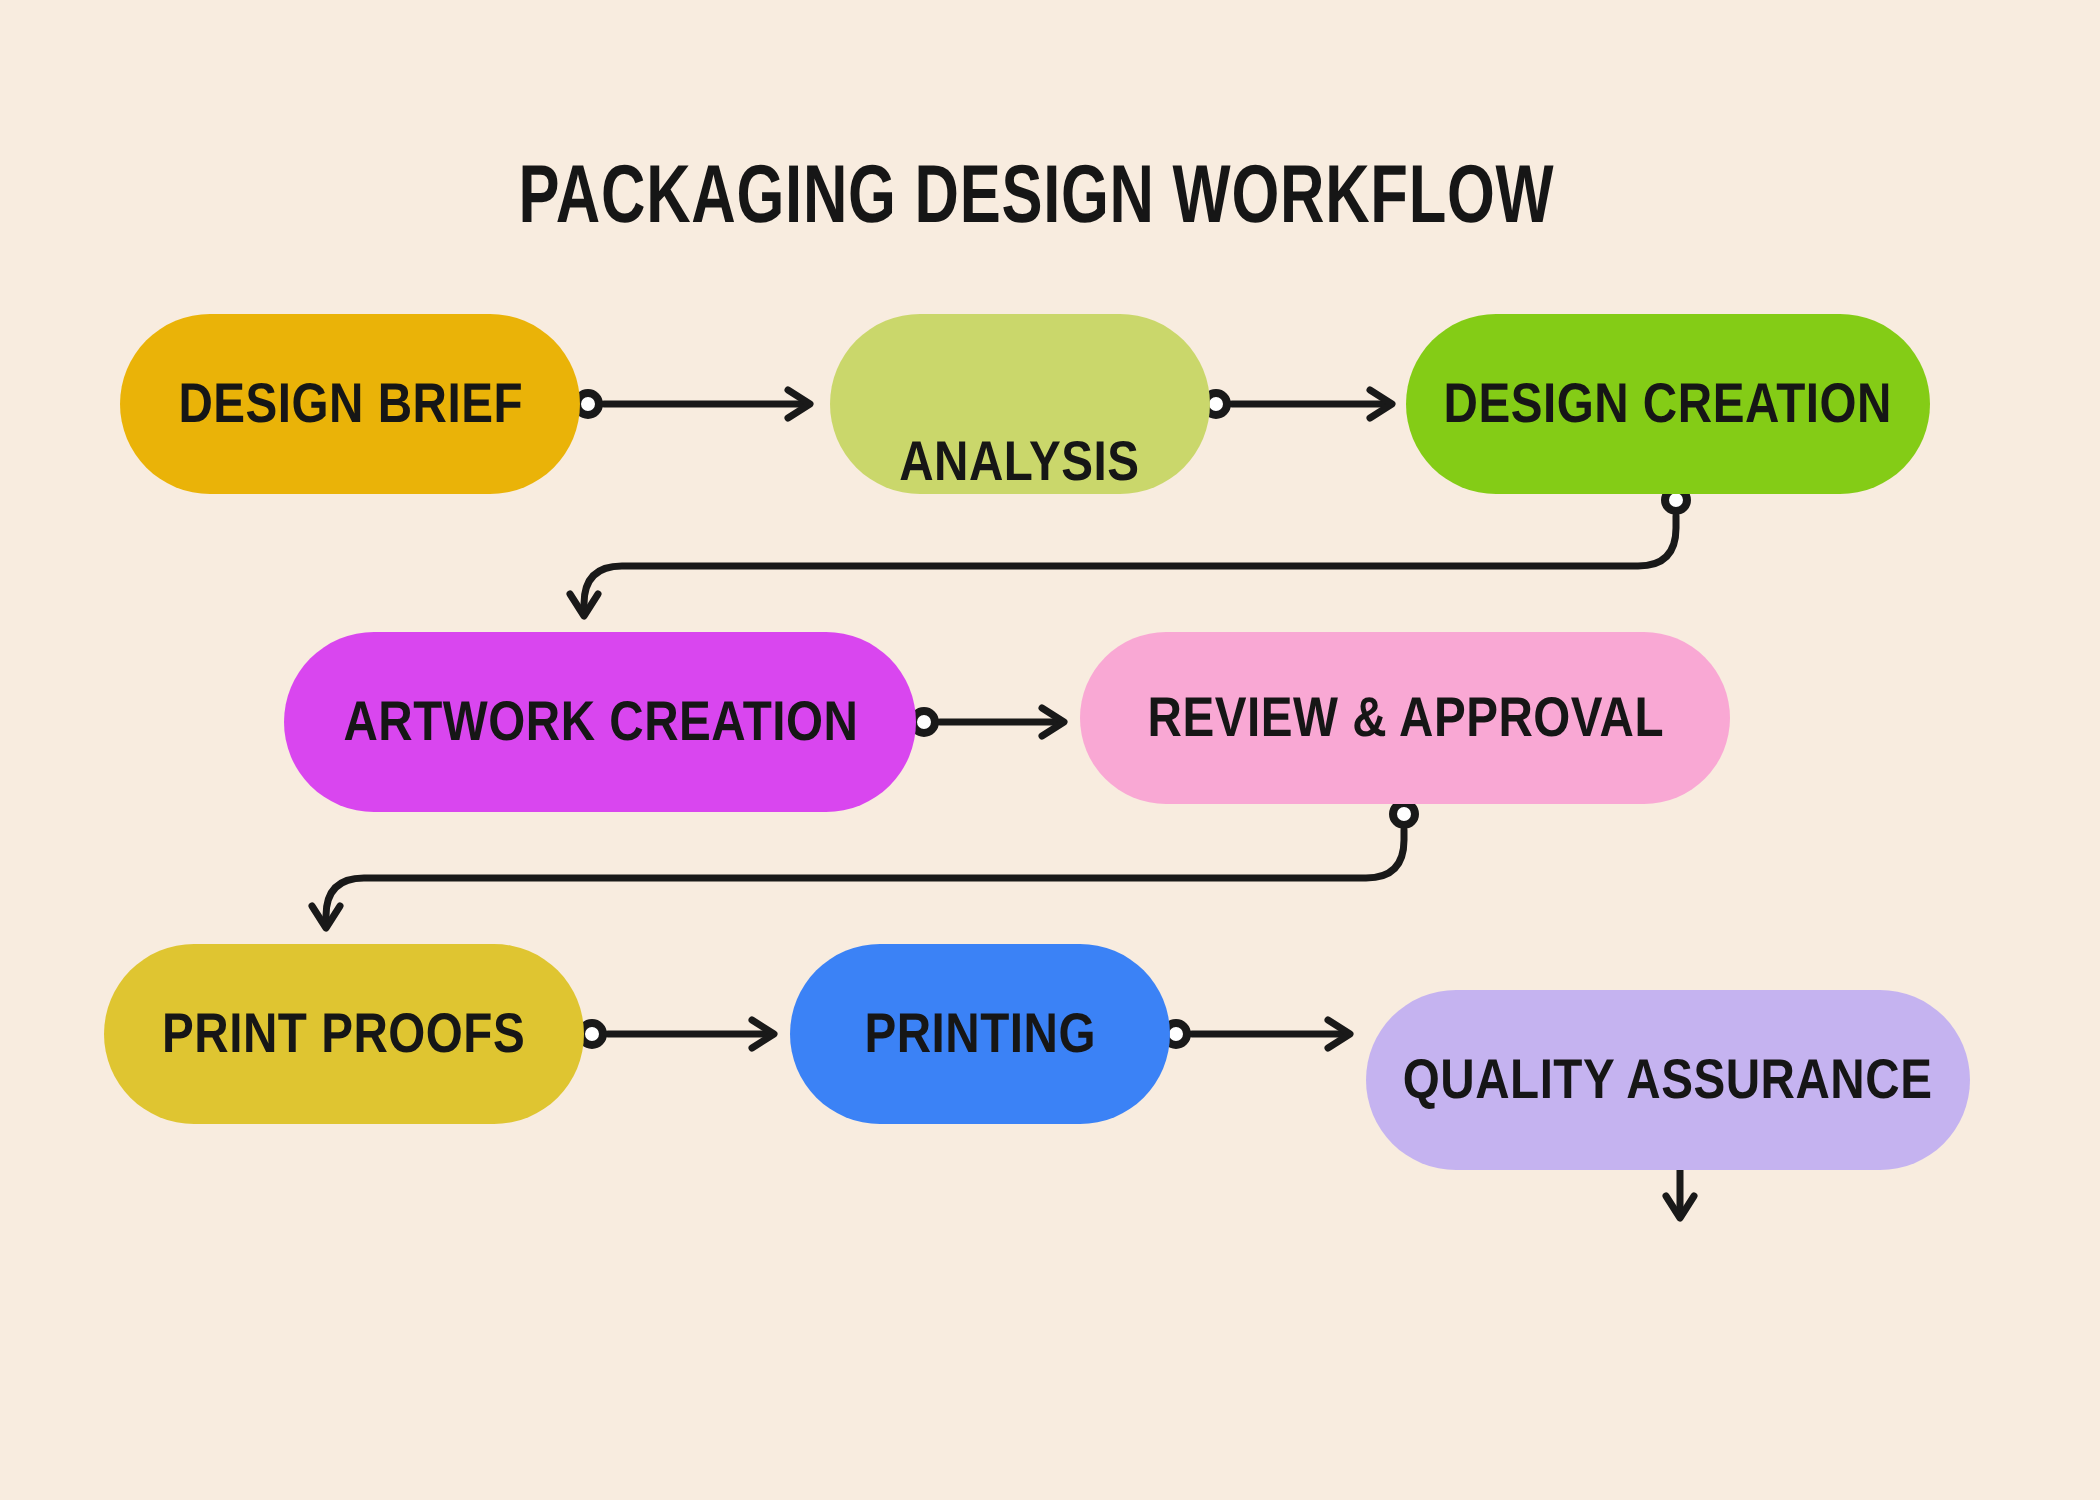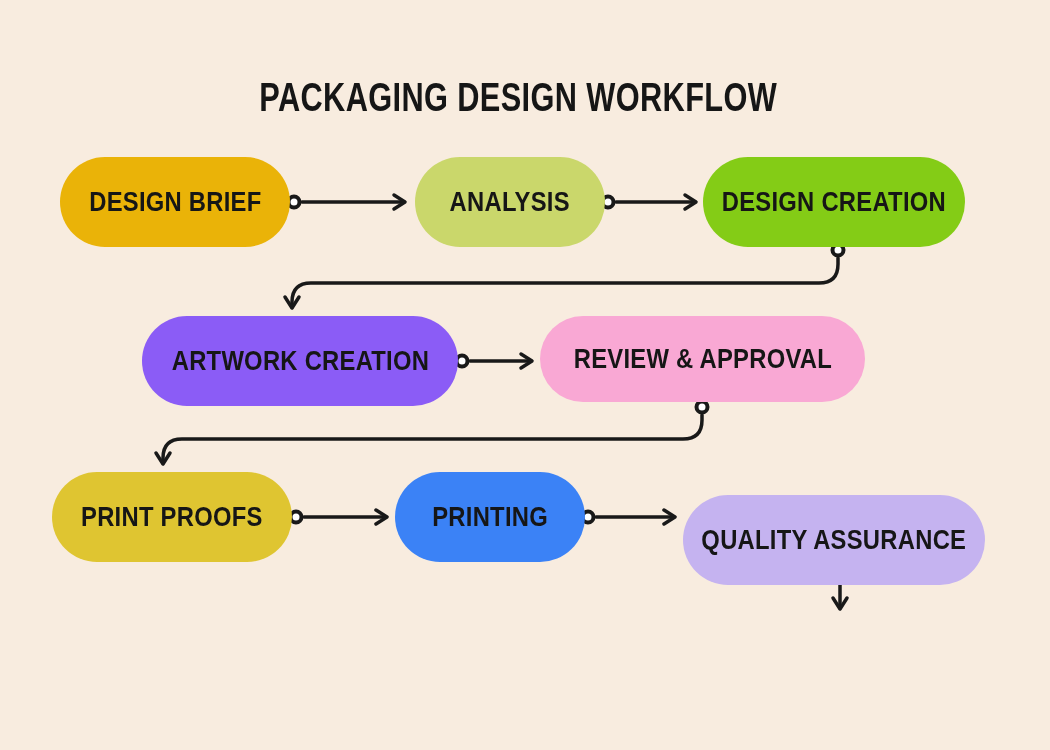--- a/index.html
+++ b/index.html
@@ -95,29 +95,29 @@
     <path class="edge" d="M596,517 L674,517" marker-end="url(#arrowhead)"></path>
 
     <circle class="dot" cx="840" cy="565" r="5.5"></circle>
     <path class="edge" d="M840,573 L840,608" marker-end="url(#arrowhead)"></path>
   </svg>
 
   <div class="node" style="left: 60px; top: 157px; width: 230px; height: 90px; background-color: #eab308;">
     <span class="label">DESIGN BRIEF</span>
   </div>
 
-  <div class="node" style="left: 415px; top: 157px; width: 190px; height: 90px; background-color: rgb(202, 215, 107);">
+  <div class="node" style="left: 415px; top: 157px; width: 190px; height: 90px; background-color: rgb(202, 215, 107); align-items: flex-end;">
     <span class="label">ANALYSIS</span>
   </div>
 
   <div class="node" style="left: 703px; top: 157px; width: 262px; height: 90px; background-color: #84cc16;">
     <span class="label">DESIGN CREATION</span>
   </div>
 
-  <div class="node" style="left: 142px; top: 316px; width: 316px; height: 90px; background-color: #8b5cf6; text-align: right;">
+  <div class="node" style="left: 142px; top: 316px; width: 316px; height: 90px; background-color: #d946ef; text-align: right;">
     <span class="label">ARTWORK CREATION</span>
   </div>
 
   <div class="node" style="left: 540px; top: 316px; width: 325px; height: 86px; background-color: #f9a8d4;">
     <span class="label">REVIEW &amp; APPROVAL</span>
   </div>
 
   <div class="node" style="left: 52px; top: 472px; width: 240px; height: 90px; background-color: rgb(223, 197, 49); text-align: right;">
     <span class="label">PRINT PROOFS</span>
   </div>

